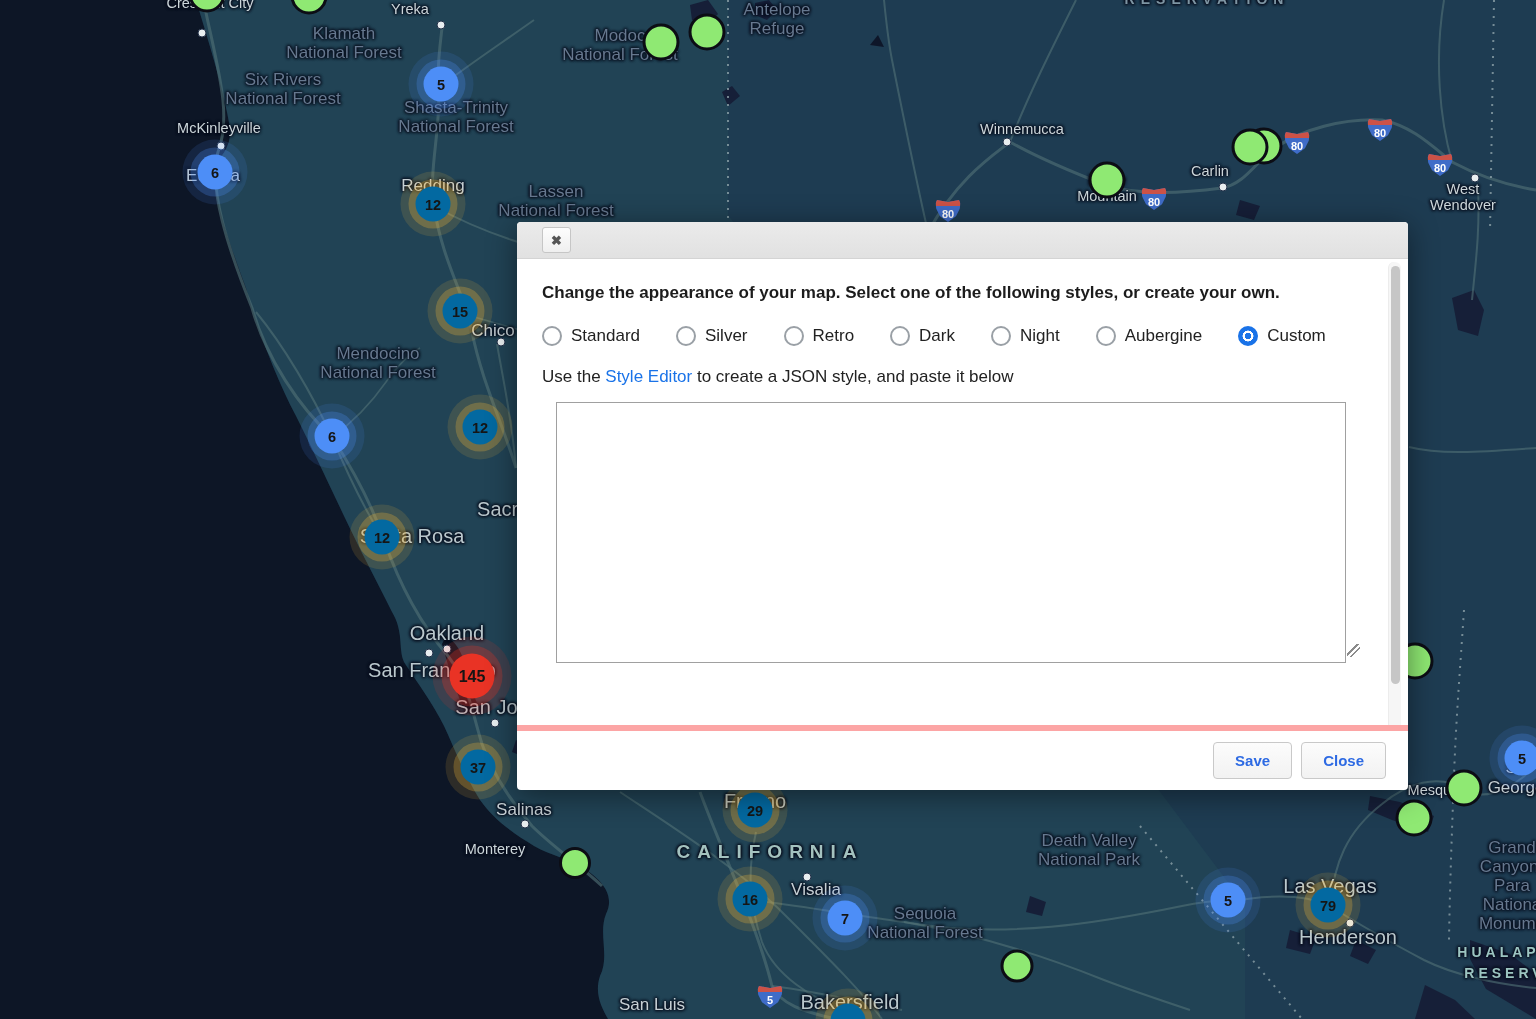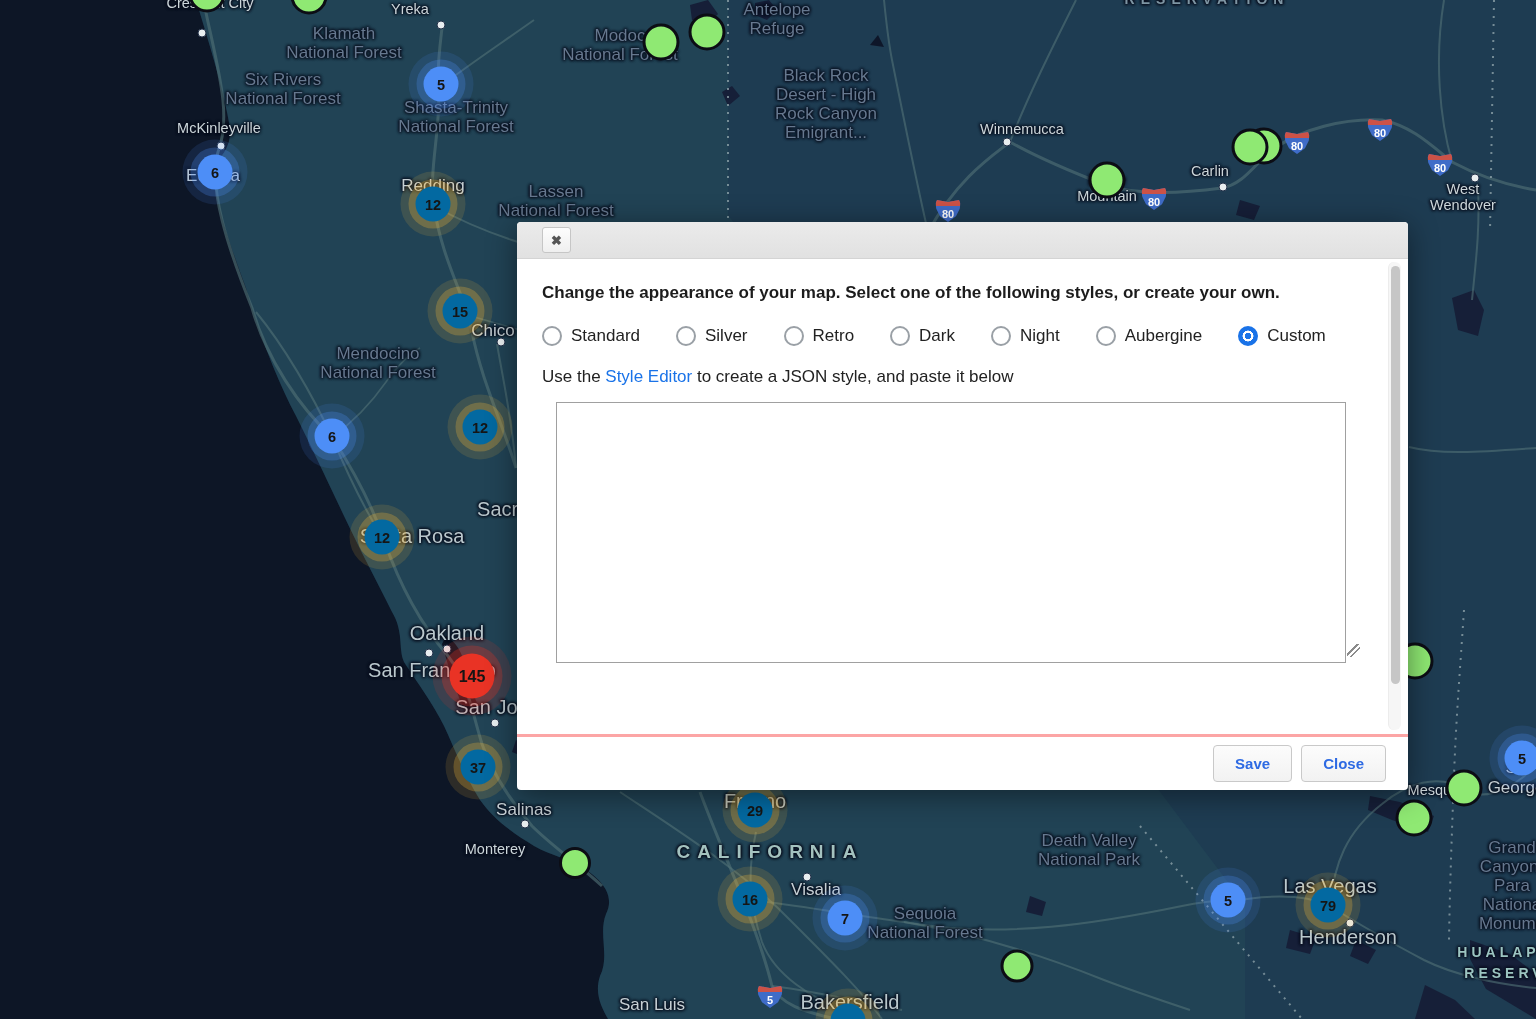--- a/index.html
+++ b/index.html
@@ -57,21 +57,21 @@
   .hint{margin:21px 0 0 0;font-size:17px;color:#222;}
   .link{color:#1a73e8;text-decoration:none;cursor:pointer;text-align:center;}
   .json-area{display:block;margin:15px 0 0 14px;width:790px;height:261px;border:1px solid #a0a0a0;
              background:#fff;resize:none;box-sizing:border-box;font-family:"Liberation Mono",monospace;}
   .grip{position:absolute;right:48px;bottom:6px;width:13px;height:13px;pointer-events:none;
         background-image:linear-gradient(135deg,transparent 7px,#8b8b8b 7px,#8b8b8b 8.5px,transparent 8.5px),
                          linear-gradient(135deg,transparent 11px,#8b8b8b 11px,#8b8b8b 12.5px,transparent 12.5px);}
   .scroll-track{position:absolute;right:7px;top:40px;width:12px;height:468px;background:#f6f6f6;
                 border-left:1px solid #ececec;border-radius:6px;}
   .scroll-thumb{position:absolute;left:1.5px;top:4px;width:9px;height:418px;background:#c6c6c6;border-radius:5px;}
-  .modal-footer{position:absolute;left:0;right:0;bottom:0;height:56px;border-top:3px solid #fca5a5;
+  .modal-footer{position:absolute;left:0;right:0;bottom:0;height:65px;border-top:6px solid #fca5a5;
                 display:flex;align-items:center;justify-content:flex-end;gap:9px;padding-right:22px;box-sizing:border-box;}
   .btn{height:37px;background:linear-gradient(#fcfcfc,#f2f2f2);border:1px solid #c9c9c9;border-radius:4px;
        color:#2d6ae3;font-size:15px;font-weight:bold;padding:0 21px;cursor:pointer;font-family:"Liberation Sans",sans-serif;}
 </style>
 </head>
 <body>
 
 <div id="stage">
 
   <svg width="1536" height="1019" viewBox="0 0 1536 1019">
@@ -160,24 +160,20 @@
 National Forest</div>
   <div class="lbl city-sm" style="left:219px;top:120px">McKinleyville</div>
   <div class="lbl city-md" style="left:213px;top:166px">Eureka</div>
   <div class="lbl city-md" style="left:433px;top:176px">Redding</div>
   <div class="lbl forest" style="left:556px;top:182px">Lassen
 National Forest</div>
   <div class="lbl forest" style="left:620px;top:26px">Modoc
 National Forest</div>
   <div class="lbl forest" style="left:777px;top:0px">Antelope
 Refuge</div>
-  <div class="lbl forest" style="left:826px;top:66px">Black Rock
-Desert - High
-Rock Canyon
-Emigrant...</div>
   <div class="lbl city-sm" style="left:1022px;top:121px">Winnemucca</div>
   <div class="lbl reservation" style="left:1207px;top:-9px">RESERVATION</div>
   <div class="lbl city-sm" style="left:1107px;top:172px">Battle
 Mountain</div>
   <div class="lbl city-sm" style="left:1210px;top:163px">Carlin</div>
   <div class="lbl city-sm" style="left:1463px;top:181px">West
 Wendover</div>
   <div class="lbl city-md" style="left:493px;top:321px">Chico</div>
   <div class="lbl forest" style="left:378px;top:344px">Mendocino
 National Forest</div>

